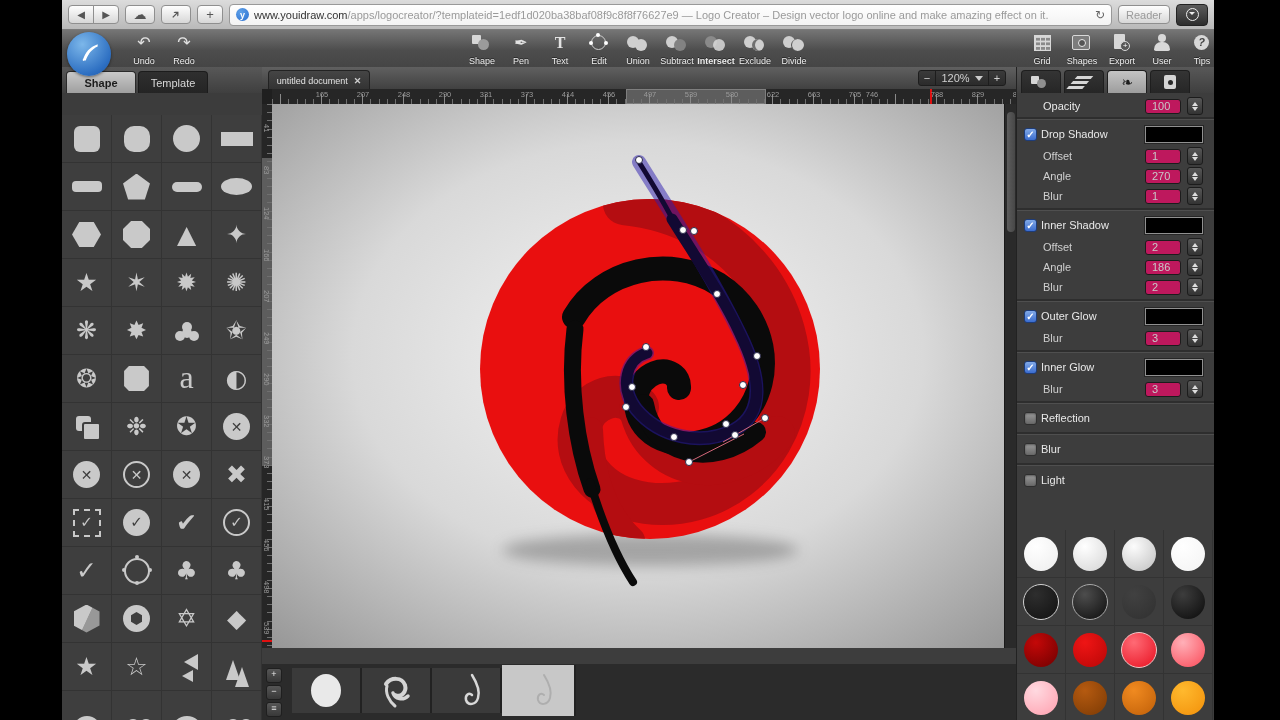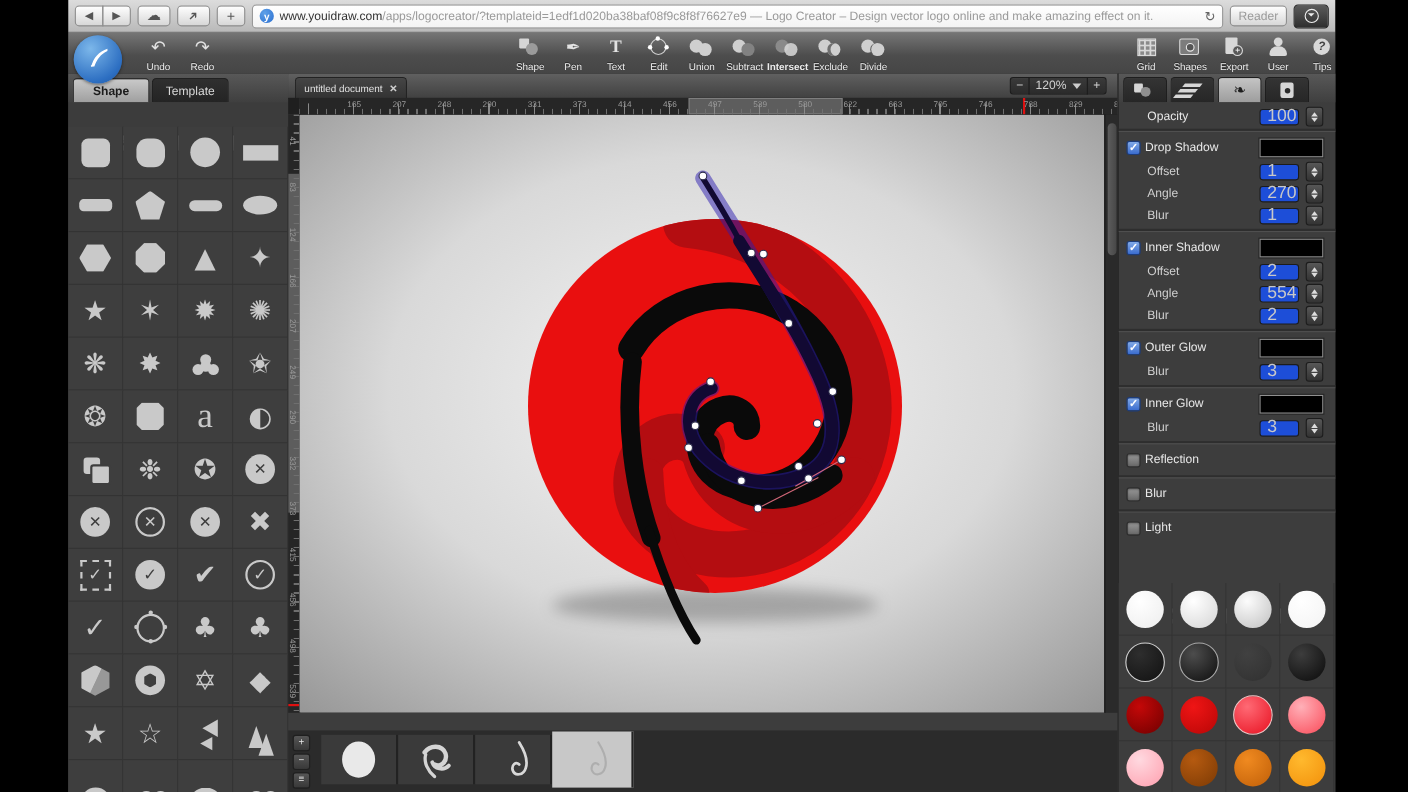--- a/index.html
+++ b/index.html
@@ -199,22 +199,22 @@
   #props{position:absolute;left:0;top:26px;width:198px;}
   .prow{position:relative;height:20px;display:flex;align-items:center;}
   .prow .plabel{position:absolute;left:26px;font-size:11px;color:#cfcfcf;}
   .phead{height:24px;padding-left:20px;}
   .phead .plabel{left:24px;color:#e8e8e8;}
   .pgroup{border-top:1px solid #4f4f4f;box-shadow:0 -2px 0 #2e2e2e;padding:2px 0 4px 0;}
   .checkbox{position:absolute;left:7px;width:13px;height:13px;border-radius:3px;box-sizing:border-box;}
   .checkbox.on{background:linear-gradient(#82aae8,#3a6cce);border:1px solid #1d3c7a;color:#fff;font-size:10px;font-weight:bold;
     line-height:11px;text-align:center;}
   .checkbox.off{background:linear-gradient(#9a9a9a,#686868);border:1px solid #2e2e2e;box-shadow:inset 0 1px 2px rgba(0,0,0,.4);}
-  .numbox{position:absolute;left:128px;width:36px;height:15px;background:#1d4ed8;border:1px solid #1c1c1c;border-radius:3px;
-    font-size:16px;color:#c8c8c8;display:flex;align-items:center;padding-left:6px;box-sizing:border-box;}
+  .numbox{position:absolute;left:128px;width:36px;height:15px;background:#be185d;border:1px solid #1c1c1c;border-radius:3px;
+    font-size:11px;color:#c8c8c8;display:flex;align-items:center;padding-left:6px;box-sizing:border-box;}
   .stepbtn{position:absolute;left:170px;width:14px;height:16px;background:linear-gradient(#575757,#333);border:1px solid #1c1c1c;
     border-radius:3px;display:flex;flex-direction:column;align-items:center;justify-content:center;gap:1px;}
   .stepbtn i{width:0;height:0;border:3px solid transparent;}
   .stepbtn i.up{border-bottom:4px solid #ddd;}
   .stepbtn i.dn{border-top:4px solid #ddd;}
   .cswatch{position:absolute;left:128px;width:56px;height:15px;background:#050505;border:1px solid #909090;box-shadow:0 0 0 1px #262626;}
   #gradient-drop{left:3px;top:445px;width:190px;margin-top:40px;}
   #swatch-grid{position:absolute;left:0;top:463px;width:196px;height:190px;display:grid;grid-template-columns:repeat(4,49px);grid-auto-rows:48px;}
   .sw-cell{border-right:1px solid #333;border-bottom:1px solid #333;display:flex;align-items:center;justify-content:center;background:#3d3d3d;}
   .sw{width:34px;height:34px;border-radius:50%;}
@@ -571,21 +571,21 @@
         <span class="rlabel" style="left: 214px;">331</span>
         <span class="rlabel" style="left: 255px;">373</span>
         <span class="rlabel" style="left: 296px;">414</span>
         <span class="rlabel" style="left: 337px;">456</span>
         <span class="rlabel" style="left: 378px;">497</span>
         <span class="rlabel" style="left: 419px;">539</span>
         <span class="rlabel" style="left: 460px;">580</span>
         <span class="rlabel" style="left: 501px;">622</span>
         <span class="rlabel" style="left: 542px;">663</span>
         <span class="rlabel" style="left: 583px;">705</span>
-        <span class="rlabel" style="left: 624px;">746</span>
+        <span class="rlabel" style="left: 600px;">746</span>
         <span class="rlabel" style="left: 665px;">788</span>
         <span class="rlabel" style="left: 706px;">829</span>
         <span class="rlabel" style="left: 747px;">871</span>
       </div>
     <div id="vruler" class="abs">
       <div class="hl"></div>
       <div class="ticks"></div>
       <div class="marker"></div>
     <span class="rvlabel" style="top: 20px;">41</span>
         <span class="rvlabel" style="top: 61.5px;">83</span>
@@ -751,21 +751,21 @@
             <div class="prow ">
               <span class="plabel">Offset</span>
               <div class="numbox">2</div>
               <div class="stepbtn">
                 <i class="up"></i>
                 <i class="dn"></i>
               </div>
             </div>
             <div class="prow ">
               <span class="plabel">Angle</span>
-              <div class="numbox">554</div>
+              <div class="numbox">186</div>
               <div class="stepbtn">
                 <i class="up"></i>
                 <i class="dn"></i>
               </div>
             </div>
             <div class="prow ">
               <span class="plabel">Blur</span>
               <div class="numbox">2</div>
               <div class="stepbtn">
                 <i class="up"></i>

